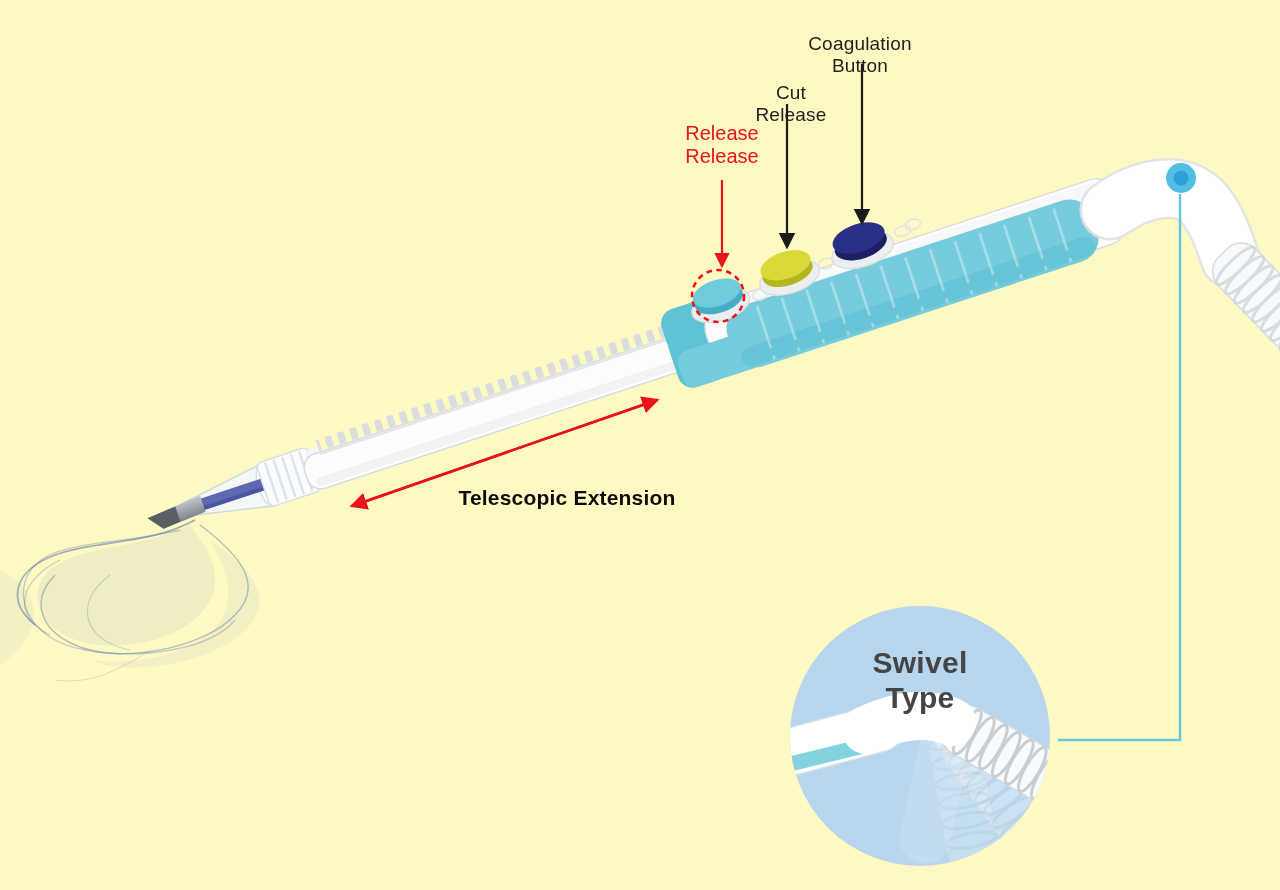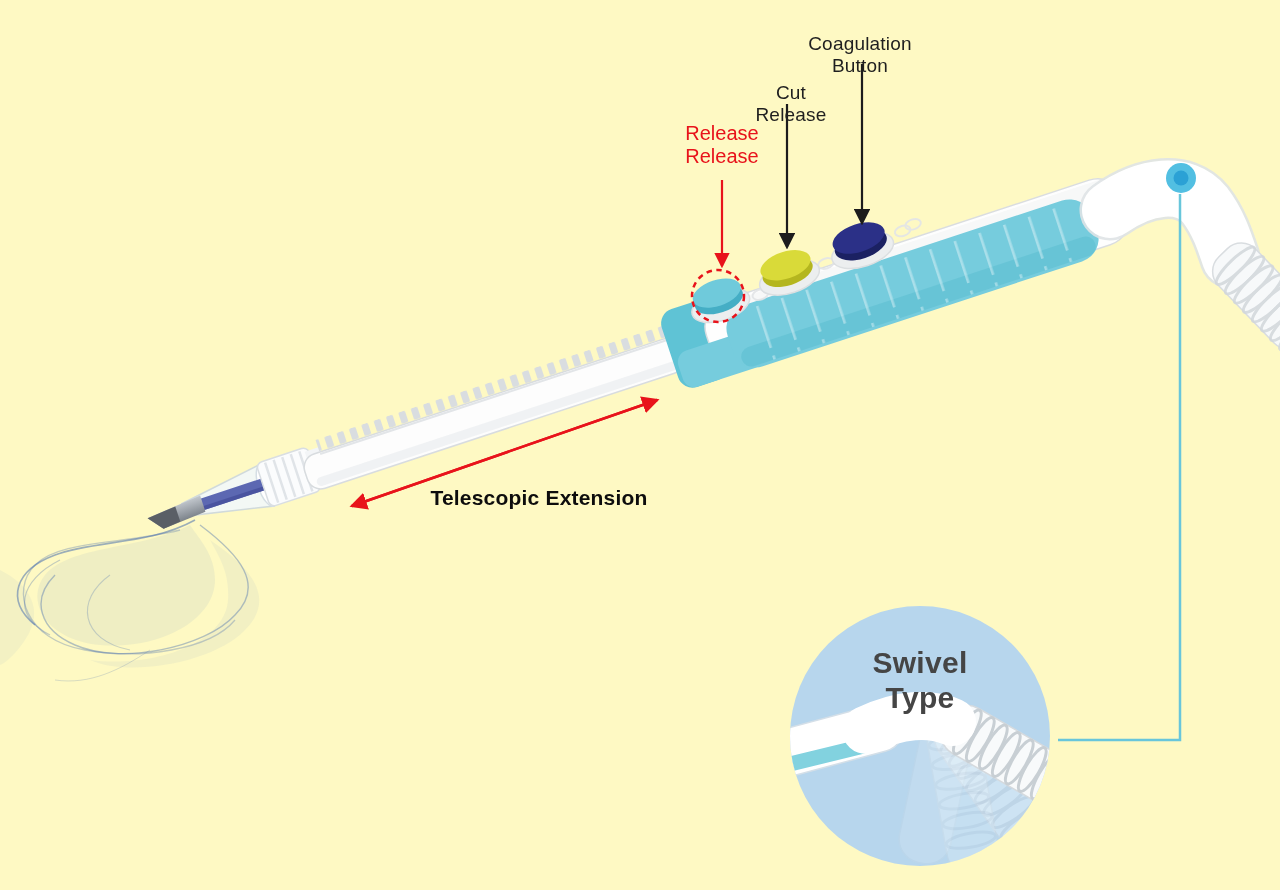--- a/index.html
+++ b/index.html
@@ -224,21 +224,21 @@
 
 <div class="label label-black" style="left:741px;top:82px;width:100px;">
   <span>Cut Release</span>
 </div>
 
 <div class="label label-red" style="left:668px;top:122px;width:108px;">
   <span>Release</span>
   <span>Release</span>
 </div>
 
-<div class="label label-bold-black" style="left:426px;top:486px;width:226px;">
+<div class="label label-bold-black" style="left:454px;top:486px;width:226px;">
   <span>Telescopic Extension</span>
 </div>
 
 <div class="label label-swivel" style="left:838px;top:646px;width:164px;">
   <span>Swivel Type</span>
 </div>
 
 </div>
 
 </body></html>

